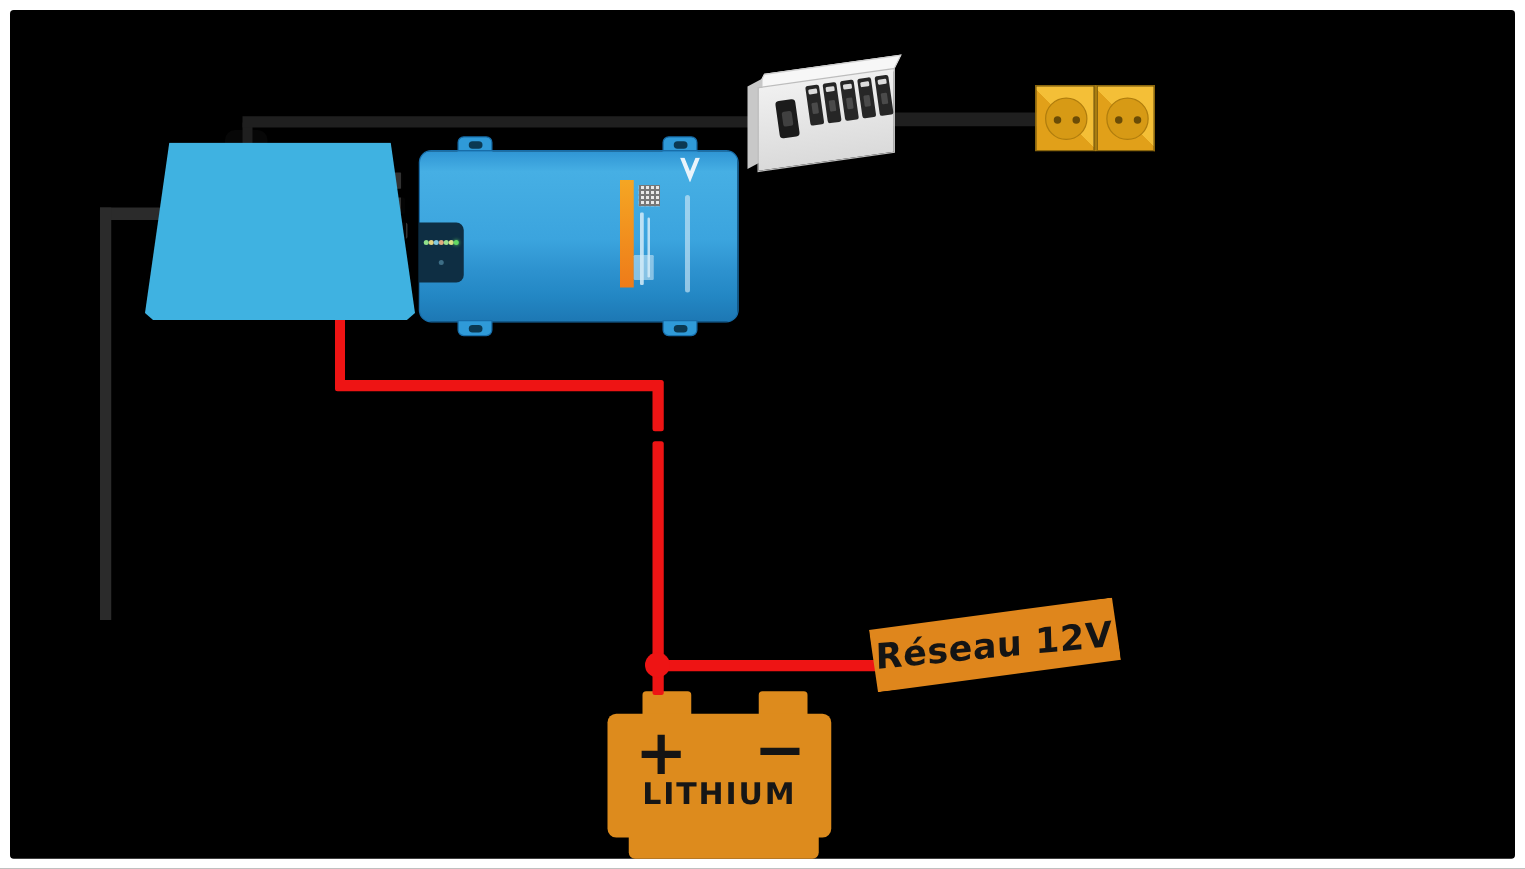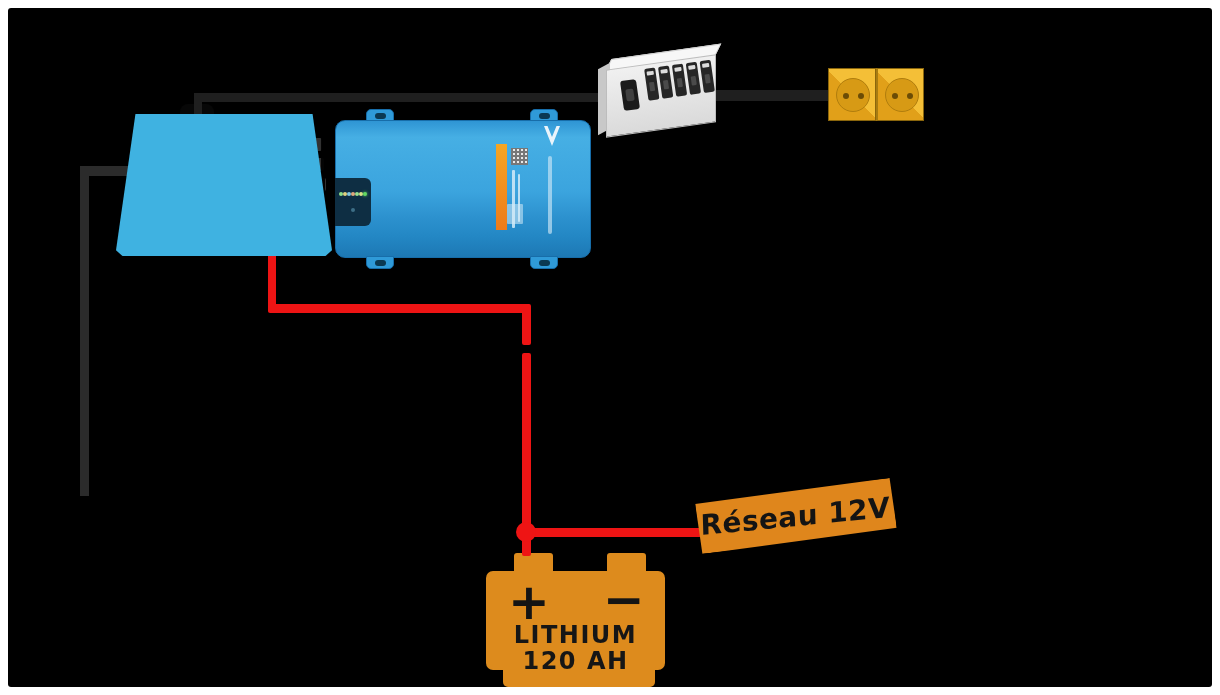--- a/index.html
+++ b/index.html
@@ -232,21 +232,20 @@
 
   <div id="battery">
     <div id="bat-post-left" class="abs bat-orange"></div>
     <div id="bat-post-right" class="abs bat-orange"></div>
     <div id="bat-body" class="abs bat-orange"></div>
     <div id="bat-base" class="abs bat-orange"></div>
     <div class="bat-sign abs" style="left:500px;top:574px;">+</div>
     <div class="bat-sign abs" style="left:595px;top:572px;">−</div>
     <div id="bat-text" class="abs">
       <div>LITHIUM</div>
-      <div>120 AH</div>
     </div>
   </div>
 
   <div id="sticker" class="abs">
     <span id="sticker-text">Réseau 12V</span>
   </div>
 
 </div>
 
 </body></html>

